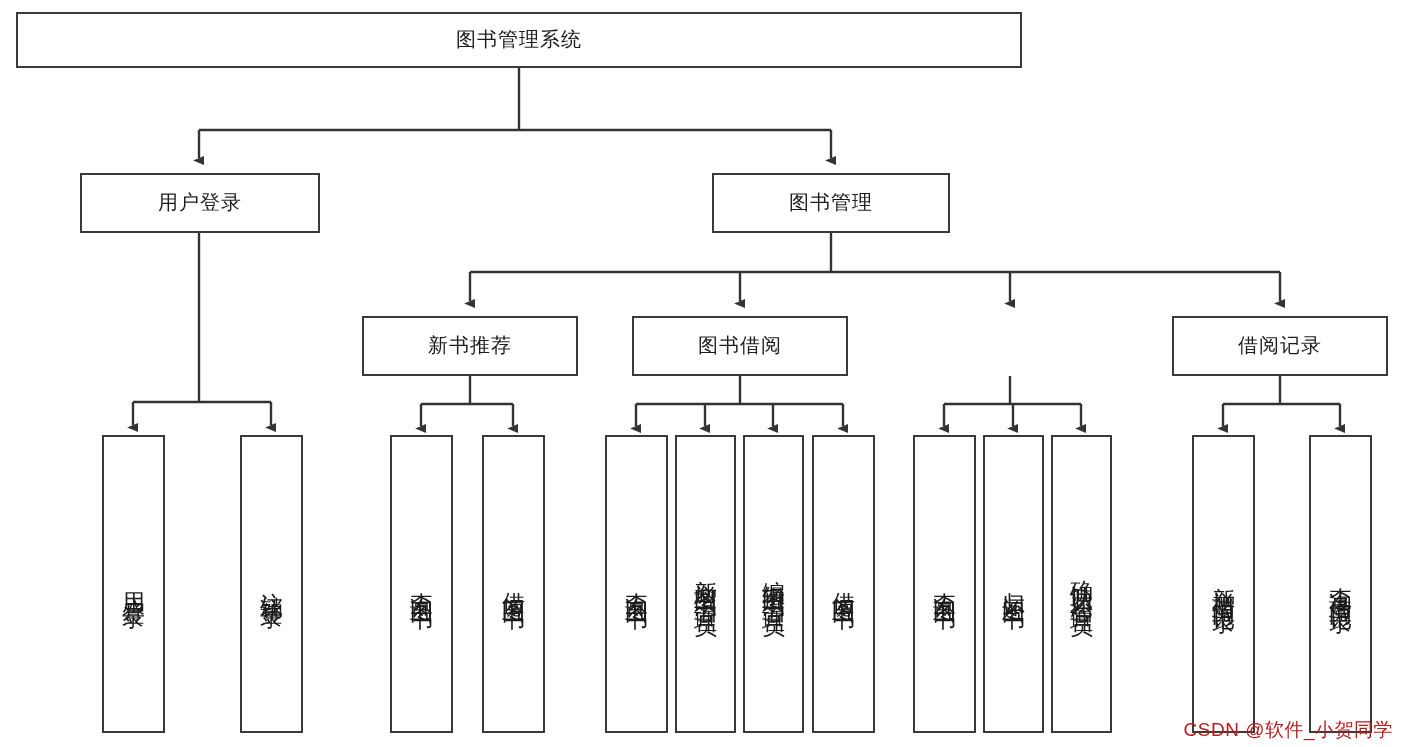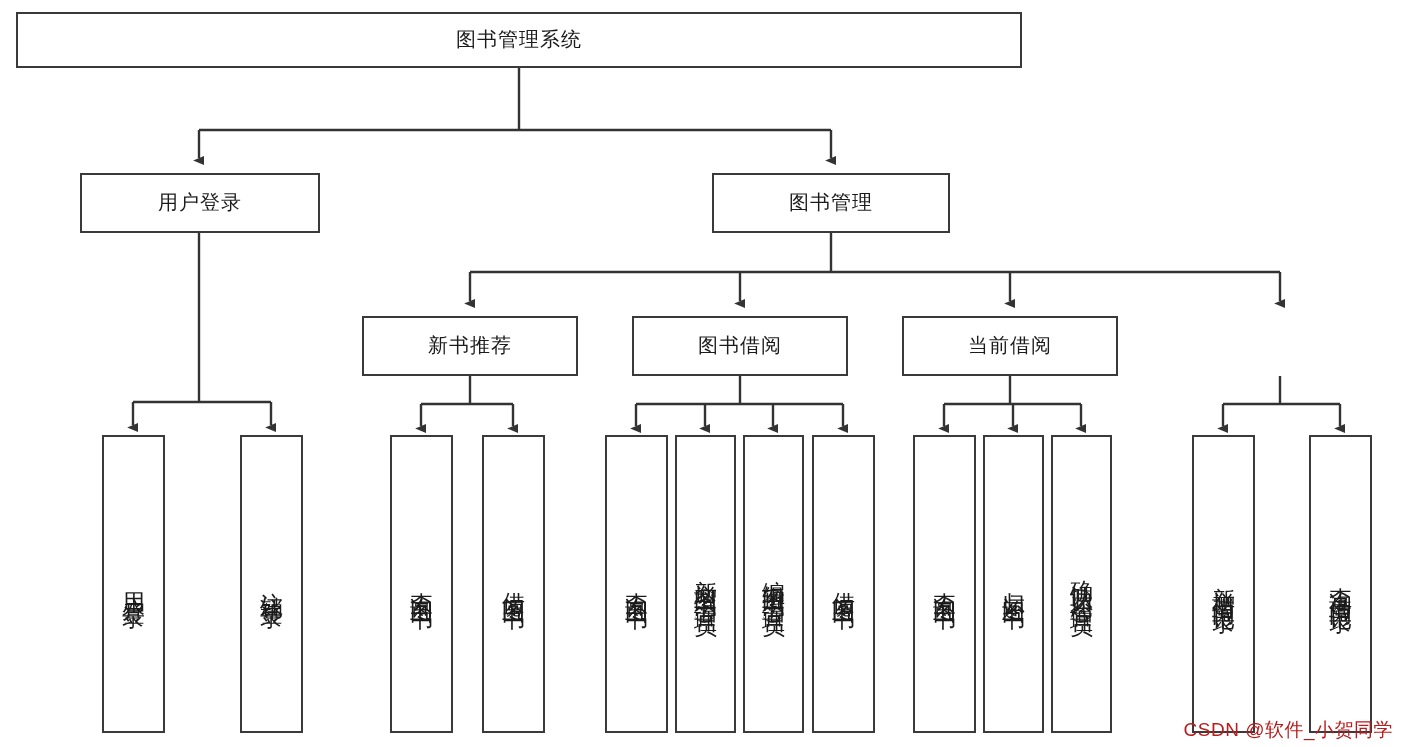--- a/index.html
+++ b/index.html
@@ -139,22 +139,22 @@
   <div class="node horiz" style="left:362px; top:316px; width:216px; height:60px;">
     <span>新书推荐</span>
   </div>
 
   <div class="node horiz" style="left:712px; top:173px; width:238px; height:60px;">
     <span>图书管理</span>
   </div>
   <div class="node horiz" style="left:632px; top:316px; width:216px; height:60px;">
     <span>图书借阅</span>
   </div>
-  <div class="node horiz" style="left:902px; top:316px; width:216px; height:60px;">
-    <span>当前借阅</span>
+  <div class="node horiz" style="left:1172px; top:316px; width:216px; height:60px;">
+    <span>借阅记录</span>
   </div>
 
   <div class="node vert" style="left:102px; top:435px; width:63px; height:298px;">
     <span class="vtext">用户登录</span>
   </div>
   <div class="node vert" style="left:240px; top:435px; width:63px; height:298px;">
     <span class="vtext">注销登录</span>
   </div>
 
   <div class="node vert" style="left:390px; top:435px; width:63px; height:298px;">

